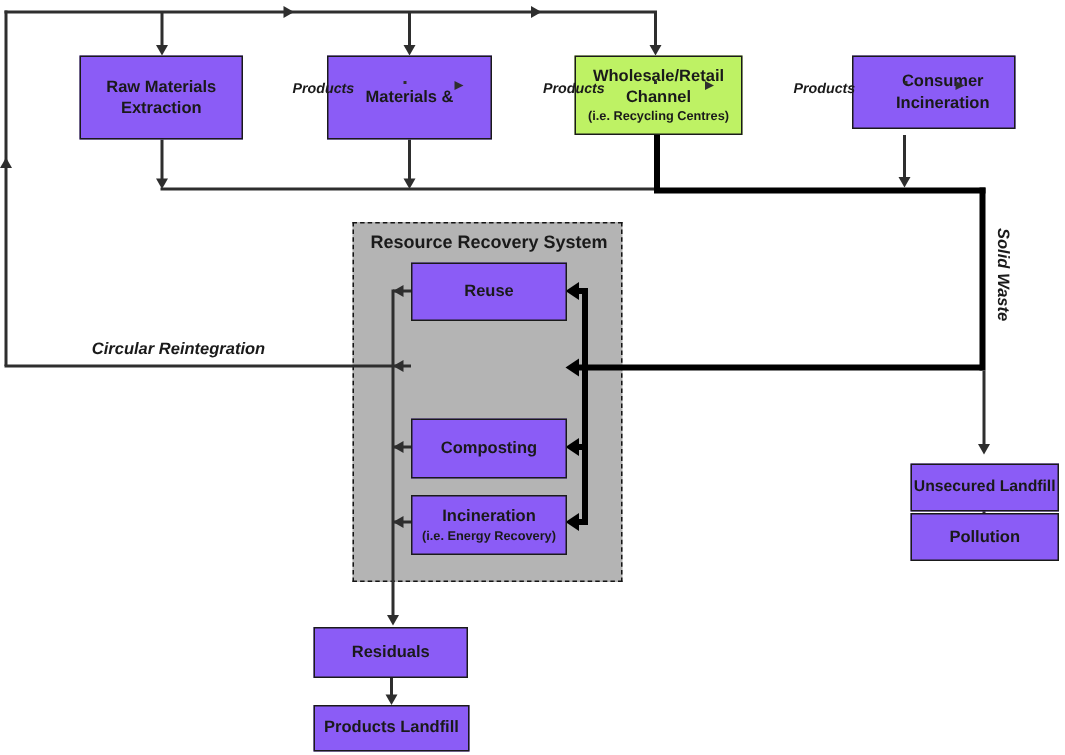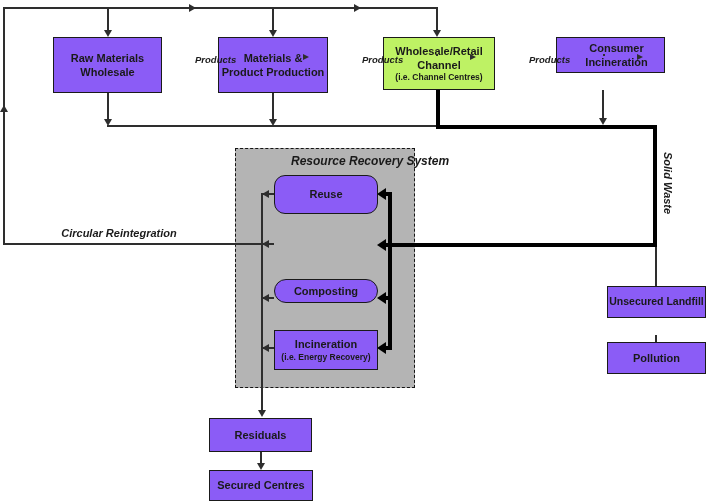--- a/index.html
+++ b/index.html
@@ -20,21 +20,21 @@
   
   .box{position:absolute;background:#8b5cf6;border:1.5px solid #1a1a1a;box-sizing:border-box;
        display:flex;flex-direction:column;align-items:center;justify-content:center;
        text-align:center;font-size:11px;font-weight:700;line-height:1.3;white-space:nowrap;}
   .box .sub{font-size:8.5px;font-weight:700;}
   .gray{background:#bef264;}
   .tight{font-size:10.5px;}
   
   .rrs{position:absolute;left:235px;top:148px;width:180px;height:240px;background:#b4b4b4;
        border:1.6px dashed #141414;box-sizing:border-box;}
-  .rrs-title{position:absolute;left:11px;top:5px;font-style:italic;font-weight:700;font-size:12px;white-space:nowrap;margin-left:44px;}
+  .rrs-title{position:absolute;left:11px;top:5px;font-weight:700;font-size:12px;white-space:nowrap;}
   
   .plabel{position:absolute;display:flex;align-items:flex-start;height:18px;
           font-style:italic;font-weight:700;font-size:9.5px;gap:32px;}
   .plabel .dash{height:1.5px;background:#2e2e2e;width:5px;}
   .plabel .shaft{height:1.5px;background:#2e2e2e;flex:1;min-width:2px;}
   .plabel .txt{padding:0 1px;white-space:nowrap;}
   .plabel .head{width:0;height:0;border-top:3.5px solid transparent;border-bottom:3.5px solid transparent;border-left:6px solid #2e2e2e;}
   .flow-label{position:absolute;font-style:italic;font-weight:700;font-size:11px;white-space:nowrap;}
   .rot{transform:rotate(90deg);transform-origin:0 0;}
 </style>
@@ -96,54 +96,53 @@
   <div class="vl tk" style="left:388px;top:192px;height:158px;"></div>
   <div class="hl tk" style="left:386px;top:192px;width:6px;"></div>
   <div class="arr al tk" style="left:377px;top:188px;"></div>
   <div class="hl tk" style="left:386px;top:296px;width:6px;"></div>
   <div class="arr al tk" style="left:377px;top:292px;"></div>
   <div class="hl tk" style="left:386px;top:346px;width:6px;"></div>
   <div class="arr al tk" style="left:377px;top:342px;"></div>
 
   <div class="box" style="left:53px;top:37px;width:109px;height:56px;">
     <span>Raw Materials</span>
-    <span>Wholesale</span>
+    <span>Extraction</span>
   </div>
   <div class="box" style="left:218px;top:37px;width:110px;height:56px;">
     <span>Materials &amp;</span>
-    <span>Product Production</span>
   </div>
   <div class="box gray" style="left:383px;top:37px;width:112px;height:53px;">
     <span>Wholesale/Retail</span>
     <span>Channel</span>
-    <span class="sub">(i.e. Channel Centres)</span>
+    <span class="sub">(i.e. Recycling Centres)</span>
   </div>
-  <div class="box" style="left:556px;top:37px;width:109px;height:36px;padding-left:12px;">
+  <div class="box" style="left:568px;top:37px;width:109px;height:49px;padding-left:12px;">
     <span>Consumer</span>
     <span>Incineration</span>
   </div>
 
-  <div class="box" style="left:274px;top:175px;width:104px;height:39px;border-radius:11px;">
+  <div class="box" style="left:274px;top:175px;width:104px;height:39px;">
     <span>Reuse</span>
   </div>
-  <div class="box" style="left:274px;top:279px;width:104px;height:24px;border-radius:12px;">
+  <div class="box" style="left:274px;top:279px;width:104px;height:40px;">
     <span>Composting</span>
   </div>
   <div class="box" style="left:274px;top:330px;width:104px;height:40px;">
     <span>Incineration</span>
     <span class="sub">(i.e. Energy Recovery)</span>
   </div>
 
   <div class="box" style="left:209px;top:418px;width:103px;height:34px;">
     <span>Residuals</span>
   </div>
   <div class="box" style="left:209px;top:470px;width:104px;height:31px;">
-    <span>Secured Centres</span>
+    <span>Products Landfill</span>
   </div>
-  <div class="box tight" style="left:607px;top:286px;width:99px;height:32px;">
+  <div class="box tight" style="left:607px;top:309px;width:99px;height:32px;">
     <span>Unsecured Landfill</span>
   </div>
   <div class="box" style="left:607px;top:342px;width:99px;height:32px;">
     <span>Pollution</span>
   </div>
 
   <div class="plabel" style="left:162px;top:54px;width:56px;">
     <span class="dash"></span>
     <span class="txt">Products</span>
     <span class="shaft"></span>

